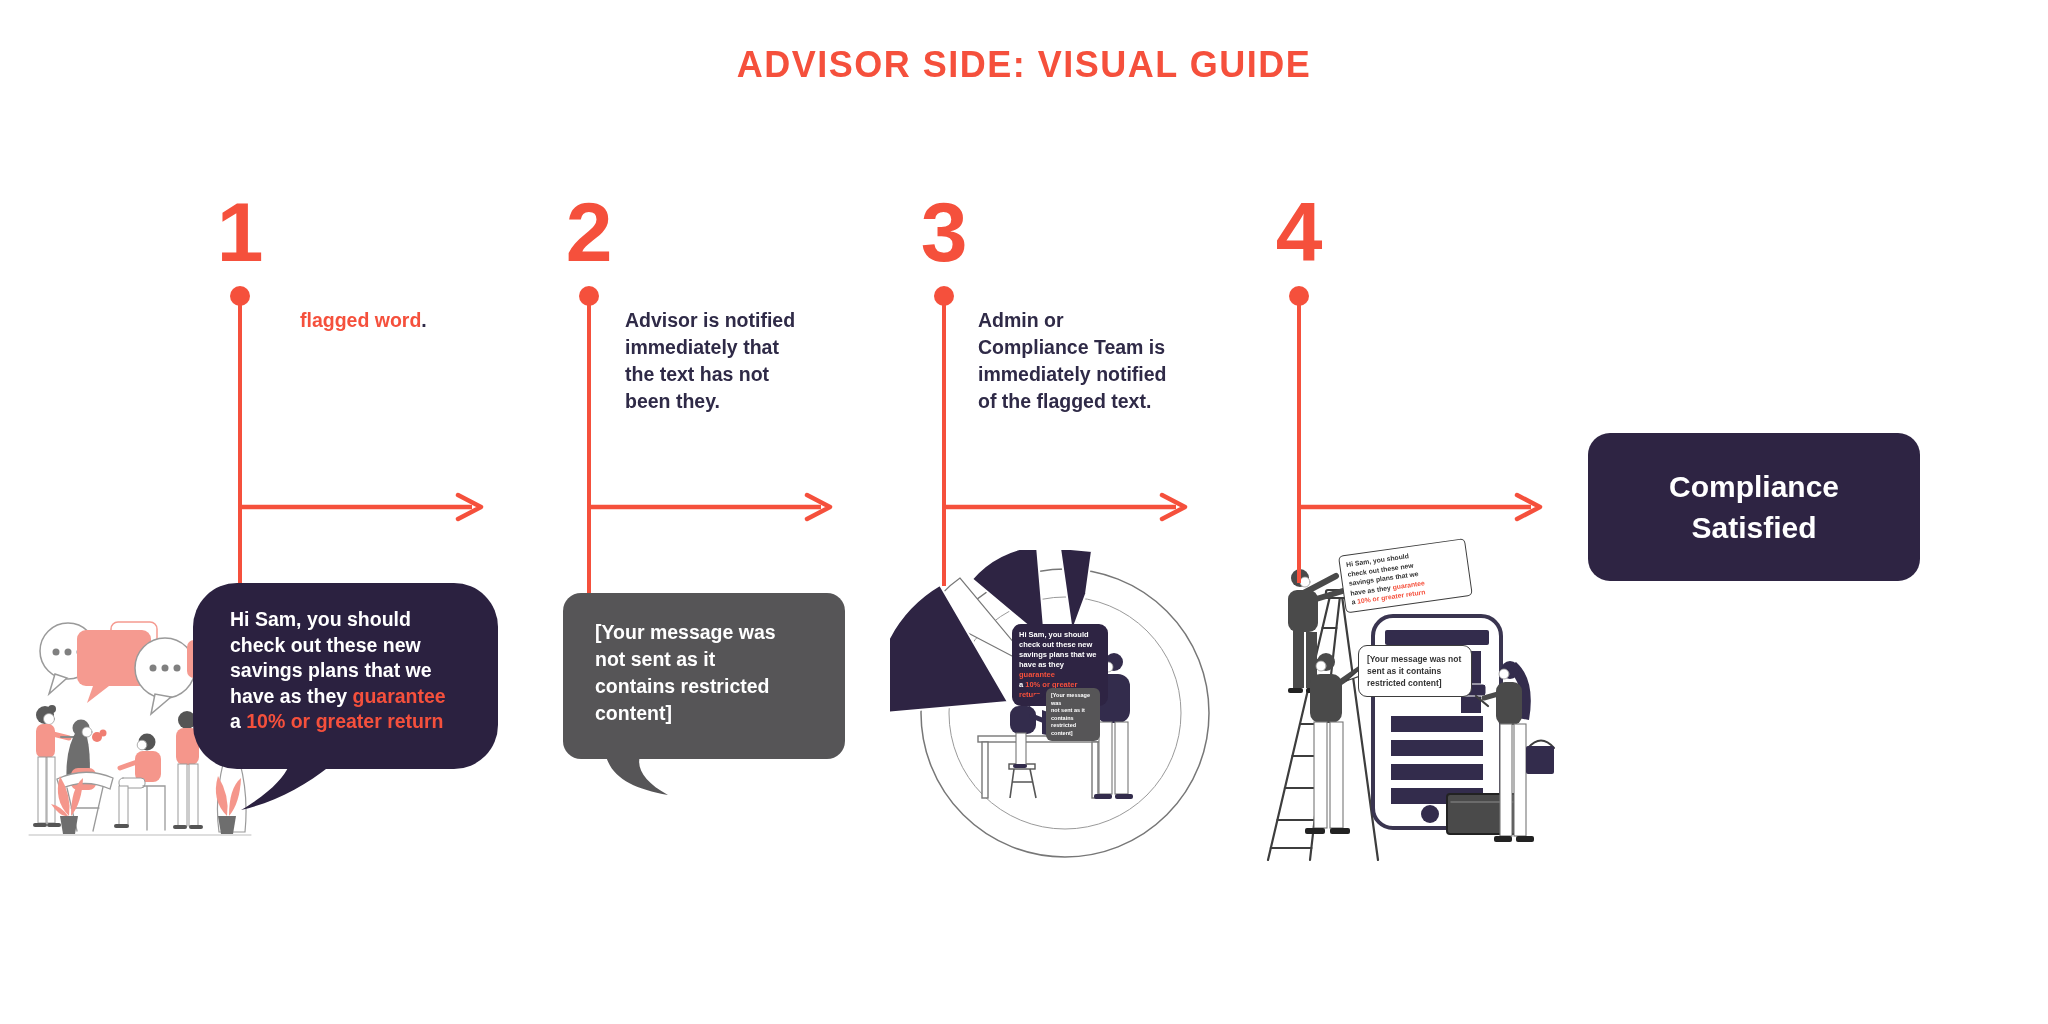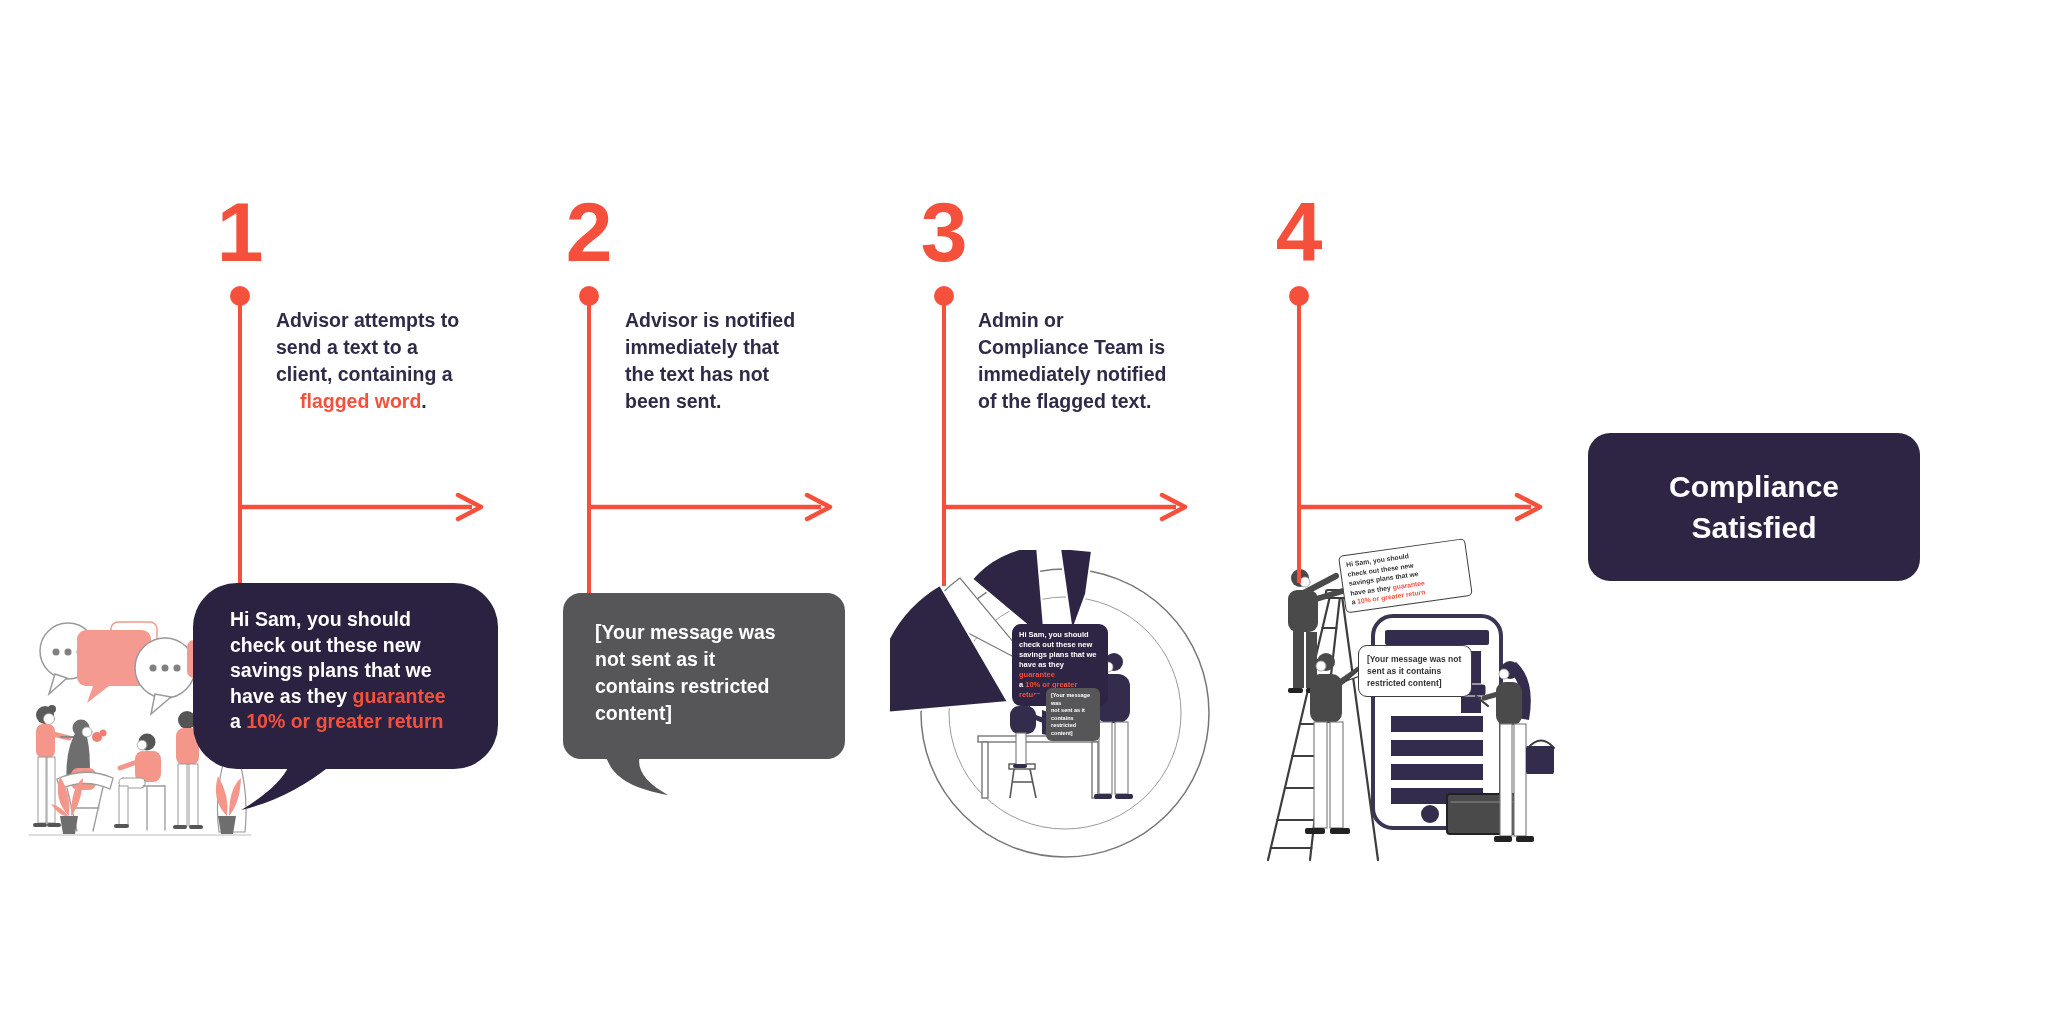--- a/index.html
+++ b/index.html
@@ -78,20 +78,21 @@
   #bubble-mini-white{
     left:1358px;top:645px;width:114px;border:1.5px solid #3d3d3d;border-radius:9px;background:#fff;
     padding:7px 8px;font-size:8.5px;line-height:12px;font-weight:700;color:#333;
   }
 </style>
 </head>
 <body>
 
 <div id="canvas">
 
+  <div class="abs" id="title">ADVISOR SIDE: VISUAL GUIDE</div>
 
   <svg class="abs" style="left:15px;top:618px;" width="245" height="225" viewBox="0 0 245 225">
     <g stroke-linecap="round">
 
       <circle cx="53" cy="33" r="28" fill="#fff" stroke="#9a9a9a" stroke-width="1.5"></circle>
       <path d="M40,56 L34,76 L52,60 Z" fill="#fff" stroke="#9a9a9a" stroke-width="1.5"></path>
       <circle cx="41" cy="34" r="3.5" fill="#808080"></circle>
         <circle cx="53" cy="34" r="3.5" fill="#808080"></circle>
         <circle cx="65" cy="34" r="3.5" fill="#808080"></circle>
       <rect x="96" y="4" width="46" height="40" rx="7" fill="none" stroke="#F59A90" stroke-width="1.5"></rect>
@@ -259,36 +260,33 @@
     </g>
   </svg>
 
   <div class="abs step-number" style="left:196px;">1</div>
   <div class="abs dot" style="left:230px;"></div>
   <div class="abs vline" style="left:238px;height:290px;"></div>
   <svg class="abs arrow-svg" style="left:240px;" width="252" height="30">
     <path d="M0,15 L232,15" stroke="#F5503C" stroke-width="4.5" fill="none"></path>
     <path d="M218,3 L241,15 L218,27" stroke="#F5503C" stroke-width="4.5" fill="none" stroke-linecap="round" stroke-linejoin="round"></path>
   </svg>
-  <div class="abs desc" style="left:276px;"><span>Advisor attempts to
-send a text to a
-client, containing a
-</span><span class="hl">flagged word</span><span>.</span></div>
+  <div class="abs desc" style="left:276px;"><span class="hl">flagged word</span><span>.</span></div>
 
   <div class="abs step-number" style="left:545px;">2</div>
   <div class="abs dot" style="left:579px;"></div>
   <div class="abs vline" style="left:587px;height:303px;"></div>
   <svg class="abs arrow-svg" style="left:589px;" width="252" height="30">
     <path d="M0,15 L232,15" stroke="#F5503C" stroke-width="4.5" fill="none"></path>
     <path d="M218,3 L241,15 L218,27" stroke="#F5503C" stroke-width="4.5" fill="none" stroke-linecap="round" stroke-linejoin="round"></path>
   </svg>
   <div class="abs desc" style="left:625px;"><span>Advisor is notified
 immediately that
 the text has not
-been sent.</span><span class="hl"></span><span></span></div>
+been they.</span><span class="hl"></span><span></span></div>
 
   <div class="abs step-number" style="left:900px;">3</div>
   <div class="abs dot" style="left:934px;"></div>
   <div class="abs vline" style="left:942px;height:291px;"></div>
   <svg class="abs arrow-svg" style="left:944px;" width="252" height="30">
     <path d="M0,15 L232,15" stroke="#F5503C" stroke-width="4.5" fill="none"></path>
     <path d="M218,3 L241,15 L218,27" stroke="#F5503C" stroke-width="4.5" fill="none" stroke-linecap="round" stroke-linejoin="round"></path>
   </svg>
   <div class="abs desc" style="left:978px;"><span>Admin or
 Compliance Team is

